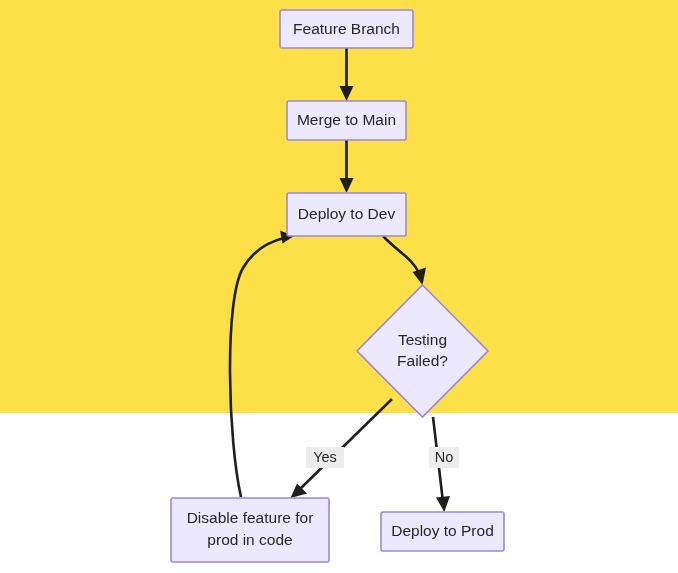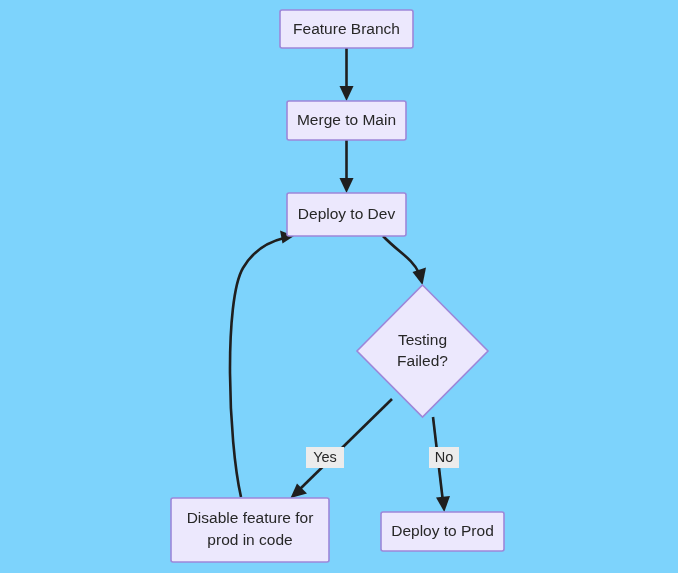--- a/index.html
+++ b/index.html
@@ -9,22 +9,22 @@
   }
   body {
     width: 678px;
     height: 573px;
     font-family: "Liberation Sans", sans-serif;
     overflow: hidden;
   }
   #flowchart-root {
     position: relative;
     width: 678px;
-    height: 573px;
-    background: #7dd3fc;
+    height: 413px;
+    background: #fde047;
   }
   svg.diagram {
     display: block;
     width: 678px;
     height: 573px;
   }
   .node-shape {
     fill: #ECE8FD;
     stroke: #9D87D9;
     stroke-width: 1.6;

